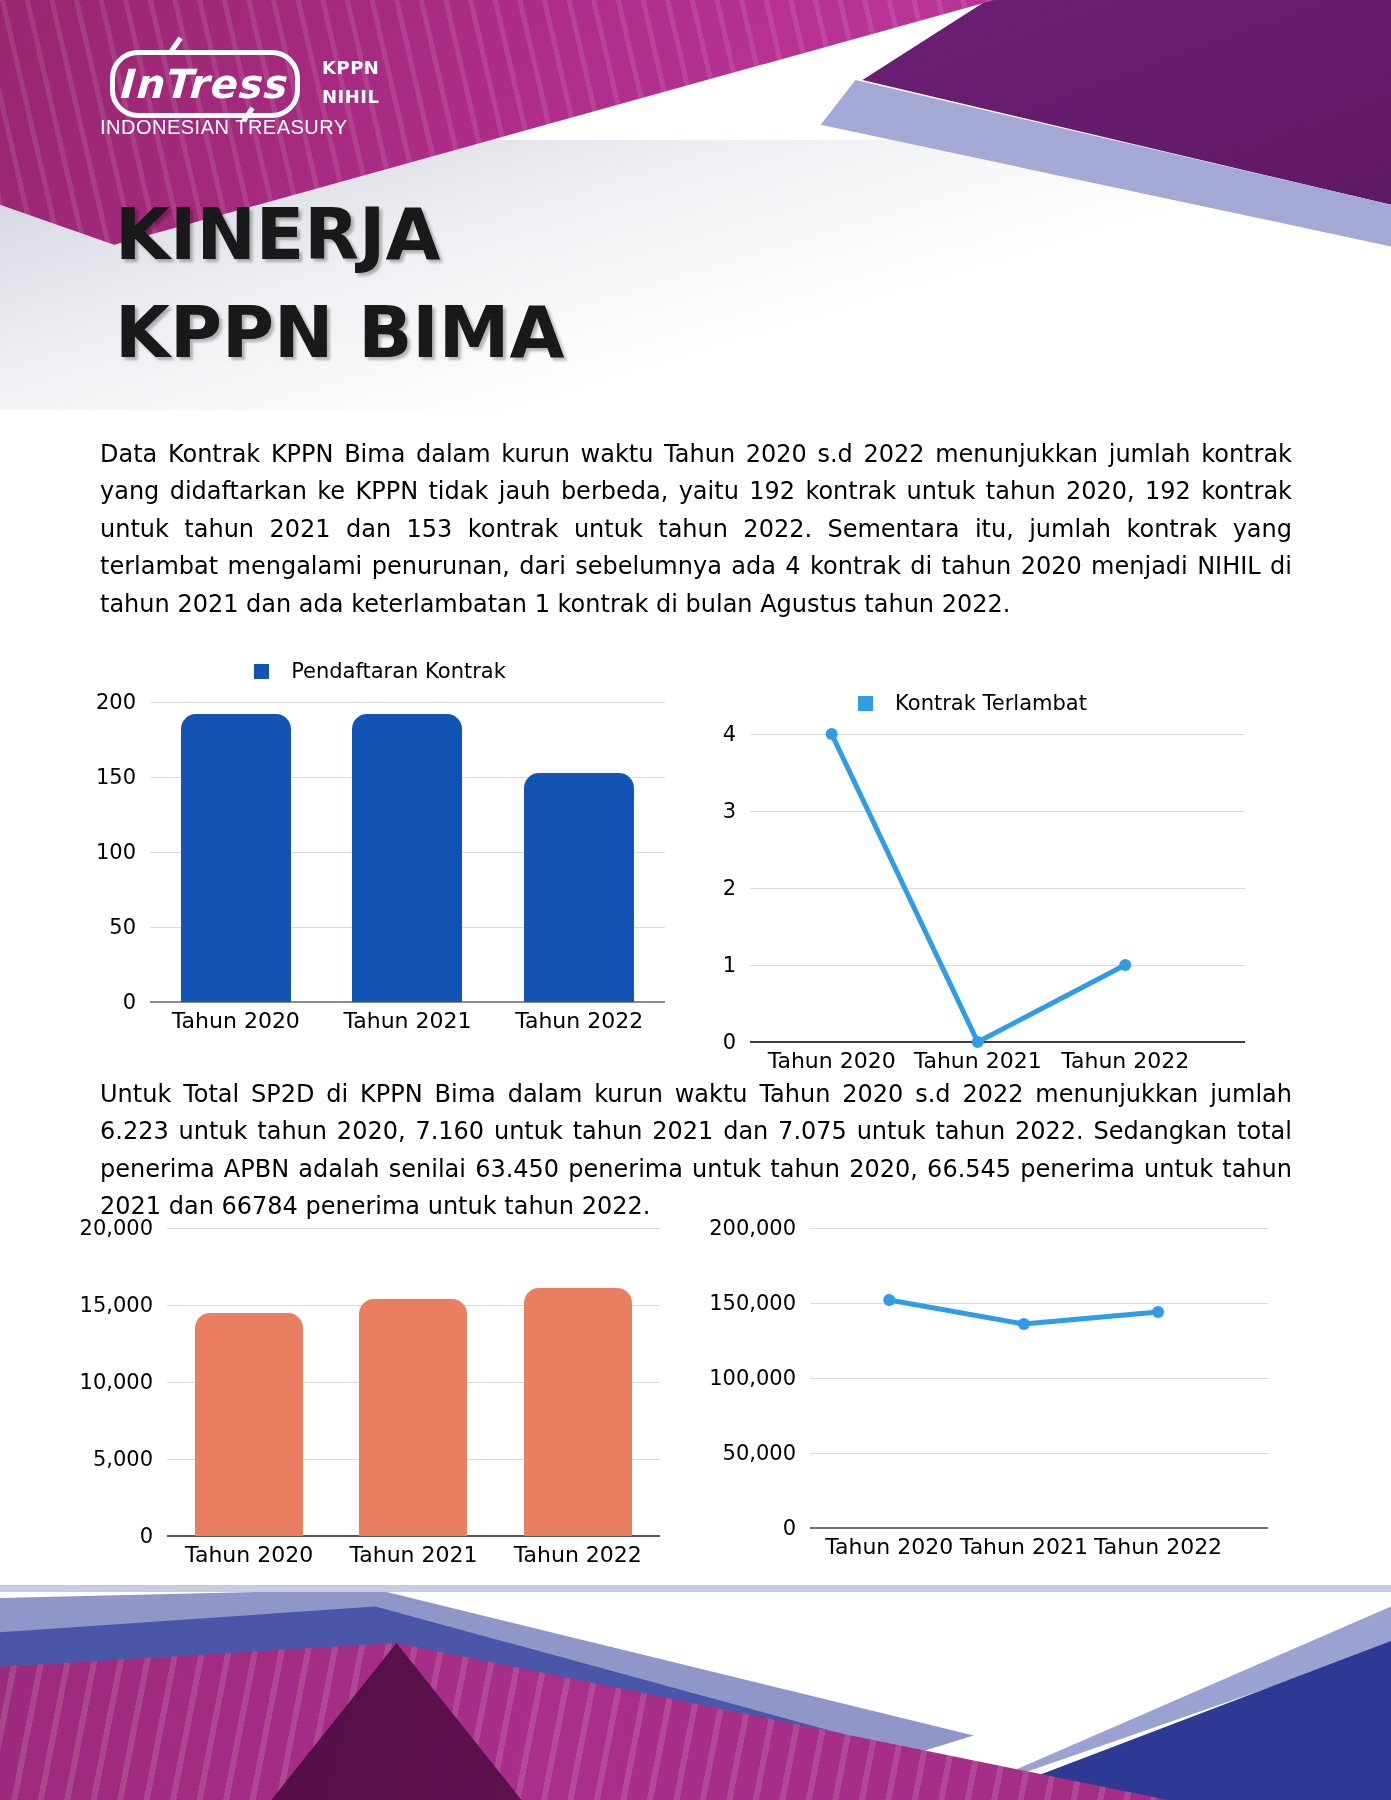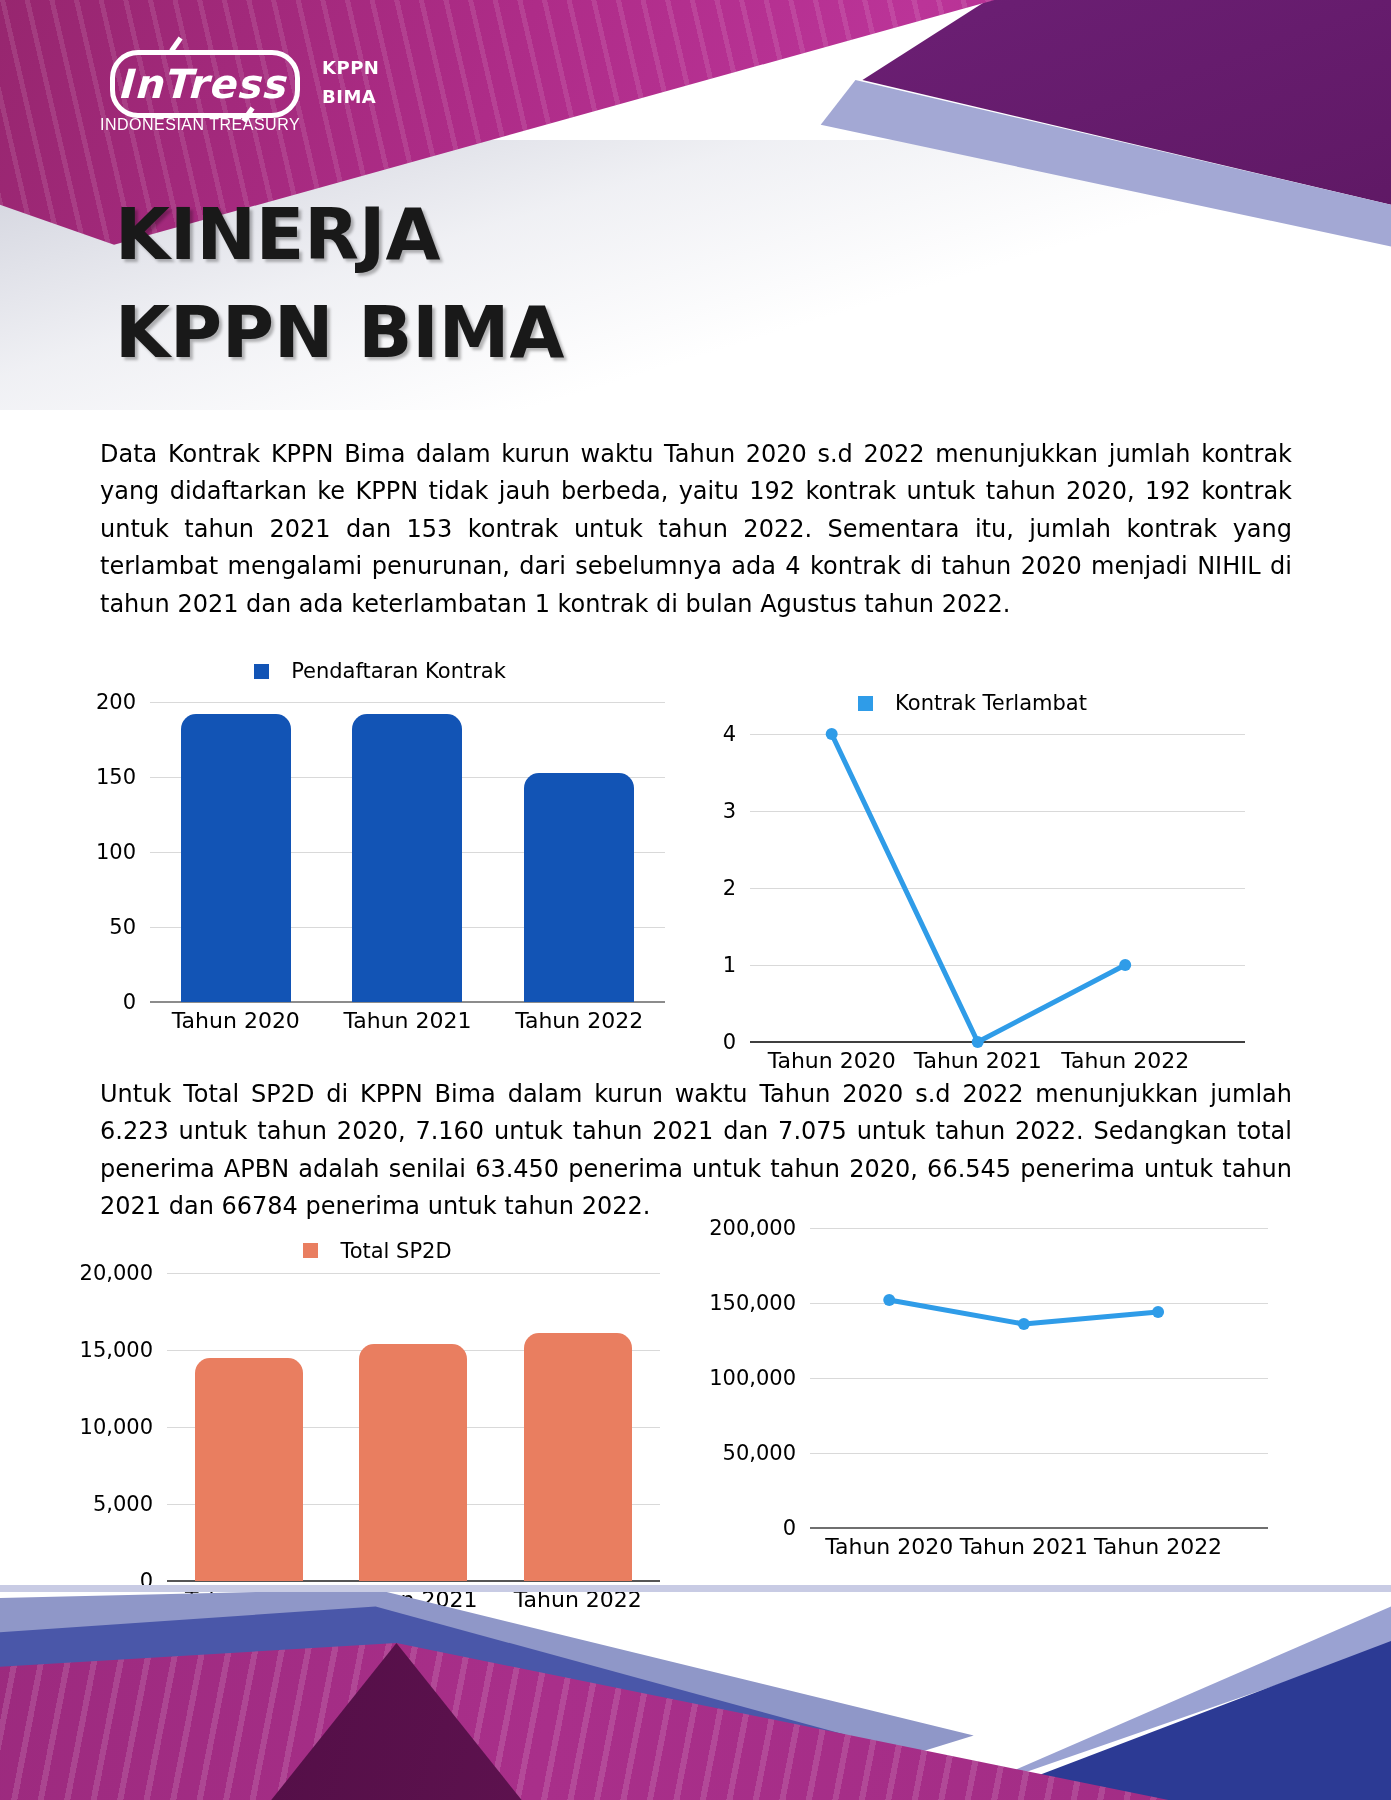--- a/index.html
+++ b/index.html
@@ -22,21 +22,21 @@
       repeating-linear-gradient(77deg, rgba(255,255,255,.10) 0 5px, rgba(255,255,255,0) 5px 24px),
       linear-gradient(115deg,#97266f 0%,#ae2c88 35%,#bb3498 60%,#ac2c8c 85%);}
   .logo-box{position:absolute;left:110px;top:50px;width:180px;height:58px;z-index:3;
     border:5px solid #fff;border-radius:28px;display:flex;align-items:center;justify-content:center;}
   .logo-text{color:#fff;font-size:40px;font-weight:bold;font-style:italic;letter-spacing:1px;
     font-family:"DejaVu Sans",sans-serif;transform:skewX(-4deg);}
   .logo-arrow{position:absolute;width:16px;height:5px;background:#fff;z-index:4;}
   .logo-arrow.a1{left:168px;top:42px;transform:rotate(-55deg);}
   .logo-arrow.a2{left:240px;top:112px;transform:rotate(-55deg);}
   .logo-sub{position:absolute;left:100px;top:116px;width:200px;z-index:3;color:#fff;
-    font-family:"Liberation Sans",sans-serif;font-size:16px;letter-spacing:.5px;text-align:center;white-space:nowrap;}
+    font-family:"Liberation Sans",sans-serif;font-size:20px;letter-spacing:.5px;text-align:center;white-space:nowrap;}
   .office{position:absolute;left:322px;top:54px;z-index:3;color:#fff;font-weight:bold;
     font-size:18px;line-height:1.6;letter-spacing:.5px;}
 
   
   .title{position:absolute;left:115px;top:186px;z-index:3;margin:0;
     font-size:71px;font-weight:bold;line-height:1.38;color:#191919;letter-spacing:0;
     text-shadow:3px 3px 3px rgba(0,0,0,.28);}
   .para{position:absolute;left:100px;width:1192px;z-index:3;margin:0;
     font-size:24px;line-height:1.56;text-align:justify;}
   .p1{top:400px;margin-top:36px;}
@@ -98,21 +98,21 @@
     <div class="hdr-lavender"></div>
     <div class="hdr-magenta"></div>
     <div class="logo-box">
       <span class="logo-text">InTress</span>
     </div>
     <div class="logo-arrow a1"></div>
     <div class="logo-arrow a2"></div>
     <div class="logo-sub">INDONESIAN TREASURY</div>
     <div class="office">
       <div>KPPN</div>
-      <div>BIMA</div>
+      <div>NIHIL</div>
     </div>
   </div>
 
   <h1 class="title"><span>KINERJA</span><br><span>KPPN BIMA</span></h1>
 
   <p class="para p1">Data Kontrak KPPN Bima dalam kurun waktu Tahun 2020 s.d 2022 menunjukkan jumlah kontrak yang didaftarkan ke KPPN tidak jauh berbeda, yaitu 192 kontrak untuk tahun 2020, 192 kontrak untuk tahun 2021 dan 153 kontrak untuk tahun 2022. Sementara itu, jumlah kontrak yang terlambat mengalami penurunan, dari sebelumnya ada 4 kontrak di tahun 2020 menjadi NIHIL di tahun 2021 dan ada keterlambatan 1 kontrak di bulan Agustus tahun 2022.</p>
 
   <section class="chart c1">
     <div class="legend">
       <span class="legend-swatch" style="background: rgb(18, 84, 181);"></span>
@@ -176,24 +176,20 @@
     <div class="xlabels">
         <div class="xlabel-abs" style="left: 16.5%;">Tahun 2020</div>
         <div class="xlabel-abs" style="left: 46%;">Tahun 2021</div>
         <div class="xlabel-abs" style="left: 75.8%;">Tahun 2022</div>
       </div>
   </section>
 
   <p class="para p2">Untuk Total SP2D di KPPN Bima dalam kurun waktu Tahun 2020 s.d 2022 menunjukkan jumlah 6.223 untuk tahun 2020, 7.160 untuk tahun 2021 dan 7.075 untuk tahun 2022. Sedangkan total penerima APBN adalah senilai 63.450 penerima untuk tahun 2020, 66.545 penerima untuk tahun 2021 dan 66784 penerima untuk tahun 2022.</p>
 
   <section class="chart c3 row2">
-    <div class="legend">
-      <span class="legend-swatch" style="background: rgb(233, 126, 96);"></span>
-      <span class="legend-label">Total SP2D</span>
-    </div>
     <div class="chart-body">
       <div class="yaxis">
           <div class="ytick" style="top: 100%;">0</div>
           <div class="ytick" style="top: 75%;">5,000</div>
           <div class="ytick" style="top: 50%;">10,000</div>
           <div class="ytick" style="top: 25%;">15,000</div>
           <div class="ytick" style="top: 0%;">20,000</div>
         </div>
       <div class="plot">
           <div class="gridline baseline" style="top: calc(100% - 1px); background: rgb(85, 85, 85);"></div>

